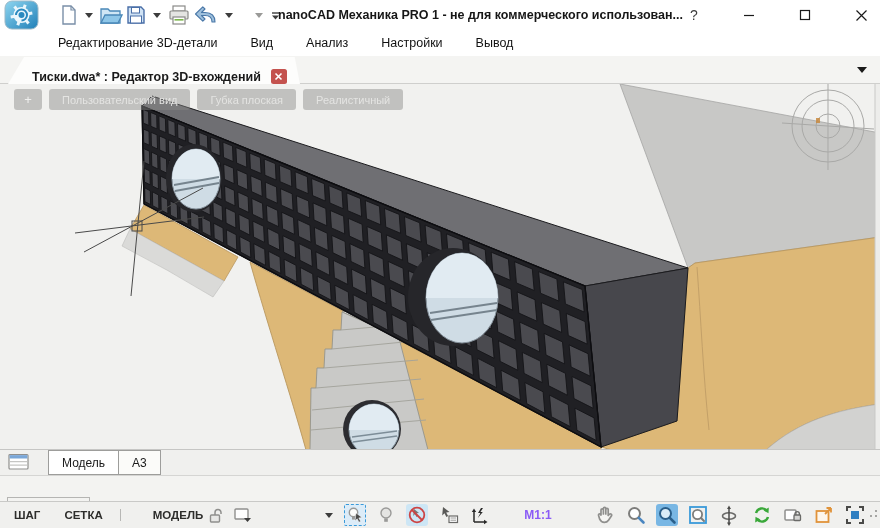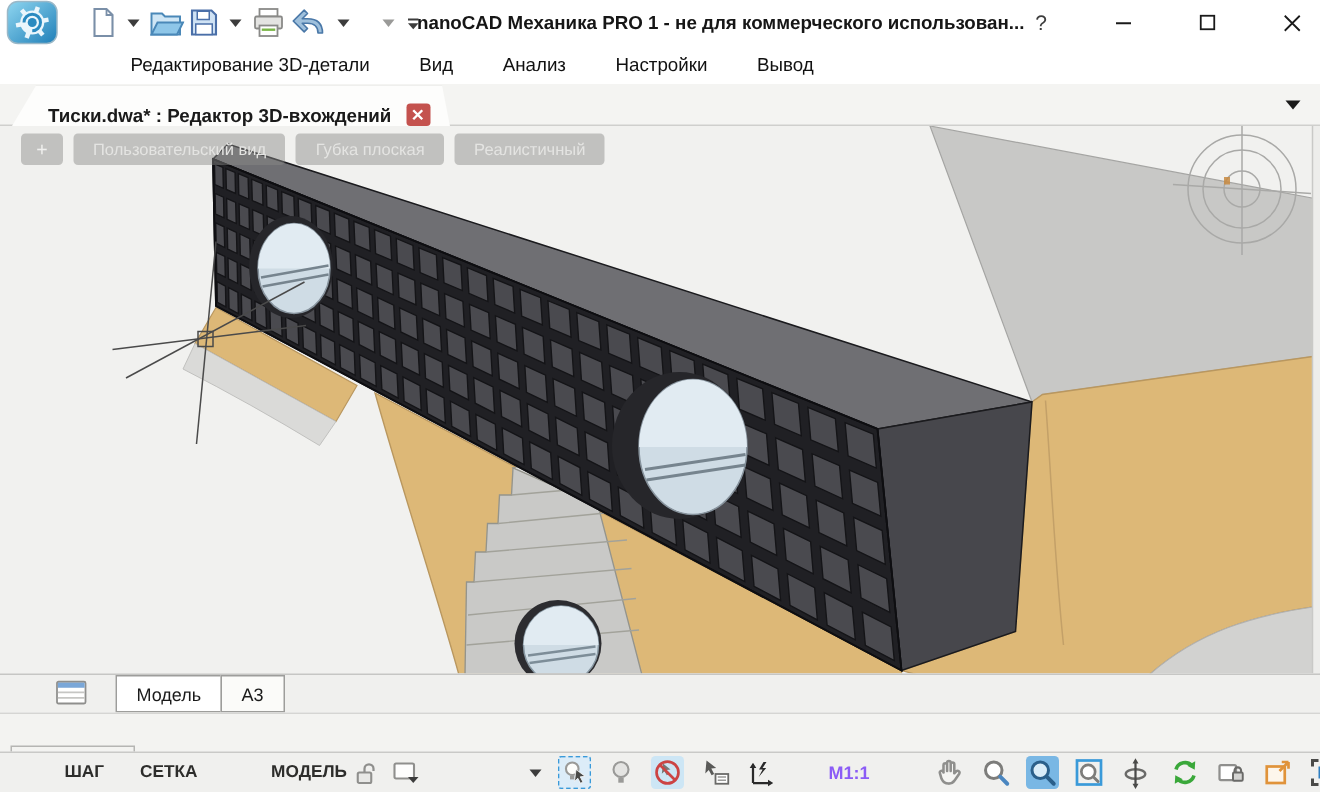--- a/index.html
+++ b/index.html
@@ -1,40 +1,40 @@
 <!DOCTYPE html>
 <html><head>
 <meta charset="utf-8">
 <style>
   html,body{margin:0;padding:0;background:#ffffff;}
   #app{position:relative;width:880px;height:528px;background:#fff;
        font-family:"Liberation Sans",sans-serif;overflow:hidden;
        -webkit-font-smoothing:antialiased;}
   #app *{box-sizing:border-box;}
 
-  .row{position:absolute;left:0;right:0;padding-left:29px;}
+  .row{position:absolute;left:0;right:0;}
 
   
   .titlebar{top:0;height:30px;background:#fff;display:flex;align-items:center;}
   .applogo{position:absolute;left:4px;top:0;width:36px;height:30px;}
   .qat{position:absolute;left:58px;top:2px;height:26px;display:flex;align-items:center;}
   .qat .tbtn{height:26px;display:flex;align-items:center;justify-content:center;padding:0 1px;}
   .caret{width:0;height:0;border-left:4px solid transparent;border-right:4px solid transparent;
          border-top:5px solid #3c3c3c;margin:0 5px;}
   .caret.dim{border-top-color:#9a9a98;}
   .win-title{position:absolute;left:278px;top:0;height:30px;display:flex;align-items:center;
              font-size:12.5px;font-weight:bold;color:#161616;white-space:nowrap;}
   .help-q{position:absolute;left:682px;top:0;height:30px;width:24px;display:flex;align-items:center;
           justify-content:center;font-size:14px;color:#3c3c3c;}
   .winbtn{position:absolute;top:0;height:30px;width:46px;display:flex;align-items:center;justify-content:center;}
   .winbtn.min{left:726px;} .winbtn.max{left:782px;} .winbtn.close{left:838px;}
 
   
   .menubar{top:30px;height:26px;background:#fff;display:flex;align-items:center;
-           padding-left:87px;gap:33px;font-size:12.5px;color:#111;}
+           padding-left:58px;gap:33px;font-size:12.5px;color:#111;}
   .menubar .mitem{white-space:nowrap;cursor:default;}
 
   
   .tabbar{top:56px;height:28px;background:#f4f4f2;border-bottom:1px solid #cfcfcd;}
   .doctab{position:absolute;left:8px;top:1px;height:27px;width:292px;background:#fdfdfc;
           clip-path:polygon(16px 0,98.2% 0,100% 100%,0 100%);
           filter:drop-shadow(0 0 1px #8f8f8d);
           display:flex;align-items:flex-end;padding-left:24px;font-size:12.5px;font-weight:bold;color:#1a1a1a;}
   .tabclose{display:inline-flex;width:16px;height:15px;background:#c4524e;border-radius:2.5px;
             margin-left:10px;align-items:center;justify-content:center;}

